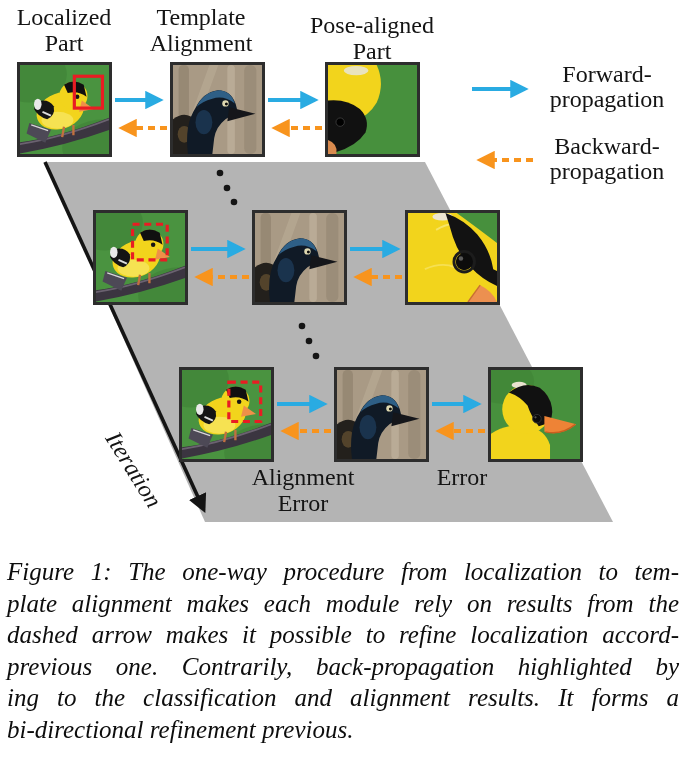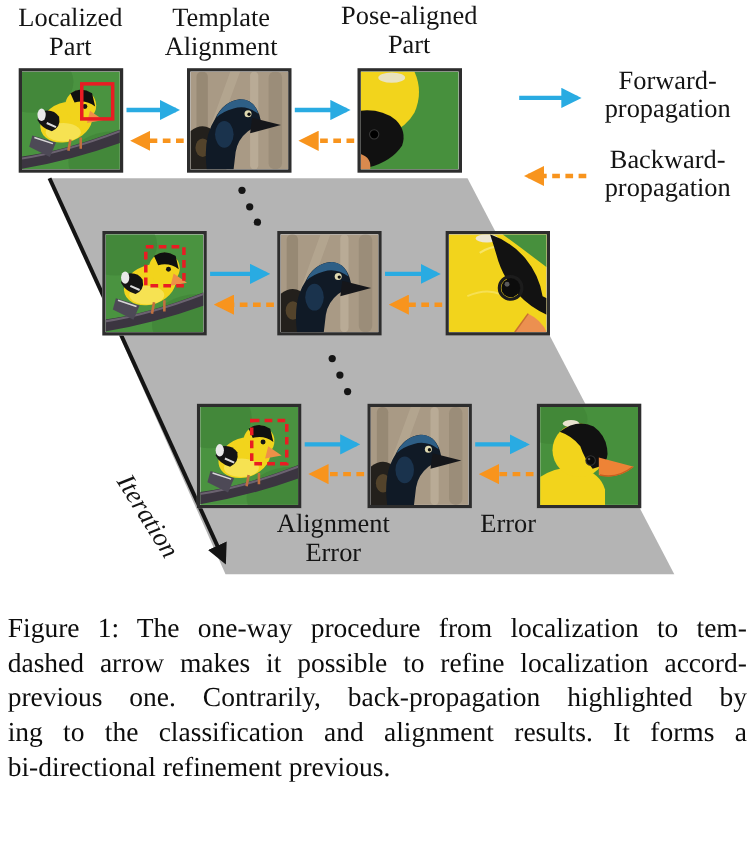--- a/index.html
+++ b/index.html
@@ -7,21 +7,21 @@
         font-family:"Liberation Serif","DejaVu Serif",serif;color:#111;padding-left:46px;}
   #bg-layer{position:absolute;left:0;top:0;}
   .img-cell{position:absolute;width:89px;height:89px;border:3px solid #2d2d2d;background:#fff;}
   .img-cell svg{display:block;width:89px;height:89px;}
   .col-label{position:absolute;width:170px;text-align:center;font-size:24px;line-height:26px;color:#141414;}
   .legend-label{position:absolute;width:190px;text-align:center;font-size:24px;line-height:25px;color:#141414;}
   .err-label{position:absolute;width:170px;text-align:center;font-size:24px;line-height:26px;color:#141414;}
   .iter-label{position:absolute;left:71px;top:456px;width:124px;height:28px;text-align:center;
               font-size:24px;font-style:italic;transform:rotate(58deg);transform-origin:center;color:#141414;}
   #caption{position:absolute;left:7px;top:556px;width:672px;font-size:25px;line-height:31.5px;color:#0d0d0d;}
-  .cap-line{text-align:justify;text-align-last:justify;}
+  .cap-line{text-align:justify;text-align-last:justify;font-style:italic;}
   .cap-line.last{text-align-last:left;}
 </style>
 </head>
 <body>
 
 <div id="page">
 
   <svg width="0" height="0" style="position:absolute" aria-hidden="true">
     <defs>
       <symbol id="sym-goldfinch" viewBox="0 0 95 95">
@@ -149,21 +149,21 @@
   </svg>
 
   <div class="col-label" style="left:-21px;top:4px">
     <div>Localized</div>
       <div>Part</div>
   </div>
   <div class="col-label" style="left:116px;top:4px">
     <div>Template</div>
       <div>Alignment</div>
   </div>
-  <div class="col-label" style="left:287px;top:2px">
+  <div class="col-label" style="left:287px;top:12px">
     <div>Pose-aligned</div>
       <div>Part</div>
   </div>
 
   <div class="legend-label" style="left:512px;top:62px">
     <div>Forward-</div>
       <div>propagation</div>
   </div>
   <div class="legend-label" style="left:512px;top:134px">
     <div>Backward-</div>
@@ -226,19 +226,20 @@
   <div class="err-label" style="left:218px;top:464px">
     <div>Alignment</div>
       <div>Error</div>
   </div>
   <div class="err-label" style="left:377px;top:464px">
       <div>Error</div>
   </div>
 
   <div id="caption">
     <div class="cap-line">Figure 1: The one-way procedure from localization to tem-</div>
+    <div class="cap-line">plate alignment makes each module rely on results from the</div>
     <div class="cap-line">dashed arrow makes it possible to refine localization accord-</div>
     <div class="cap-line">previous one.  Contrarily, back-propagation highlighted by</div>
     <div class="cap-line">ing to the classification and alignment results.  It forms a</div>
     <div class="cap-line last">bi-directional refinement previous.</div>
   </div>
 
 </div>
 
 </body></html>

